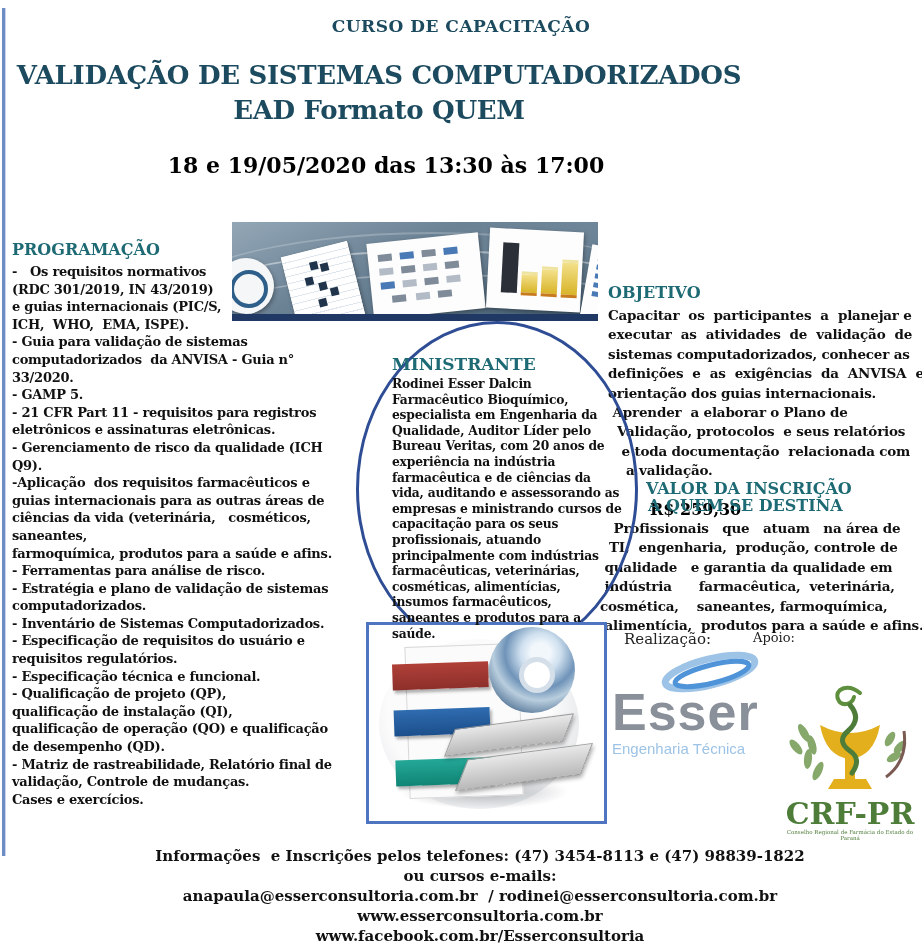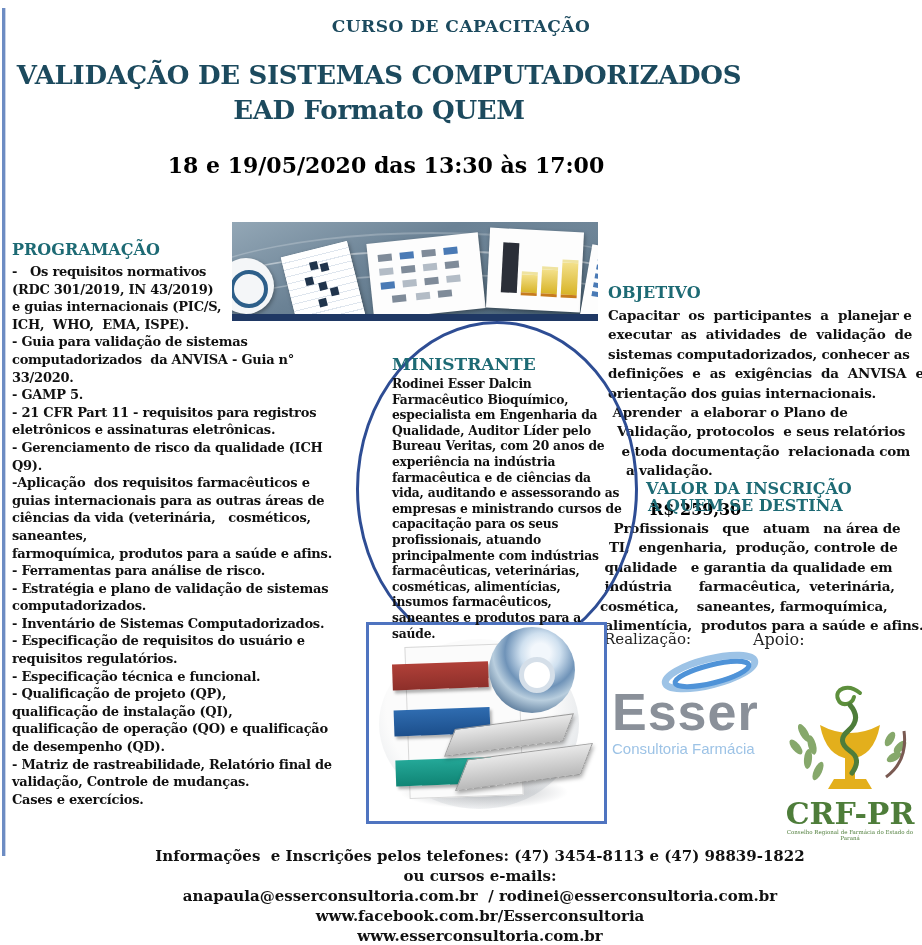--- a/index.html
+++ b/index.html
@@ -77,22 +77,22 @@
   #book-cover .b3{top:112px;background:linear-gradient(#24a898,#108575);}
   #book-cover .mini-logo{position:absolute;right:14px;top:16px;width:9px;height:9px;border-radius:50%;border:2px solid #4f93d8;}
   #cd{position:absolute;left:120px;top:2px;width:86px;height:86px;border-radius:50%;
       background:radial-gradient(circle at 60% 30%,#f2f7fc 0 12%,#cfe0ef 25%,#6f93b8 45%,#b9cede 60%,#46688c 85%,#2c4a6b 100%);}
   #cd::after{content:"";position:absolute;left:30px;top:30px;width:26px;height:26px;border-radius:50%;background:#fff;border:5px solid #d5dfe9;}
   .gray-book{position:absolute;height:26px;background:linear-gradient(#e8e8e8,#b9b9b9);border:1px solid #9a9a9a;transform:skewX(-28deg) rotate(-8deg);box-shadow:2px 3px 4px rgba(0,0,0,.35);}
   #gb1{left:84px;top:96px;width:110px;}
   #gb2{left:96px;top:126px;width:116px;height:30px;}
 
   
-  #realizacao-label{left:604px;top:630px;font-size:15px;color:#222;}
-  #apoio-label{left:753px;top:630px;font-size:16px;color:#222;}
+  #realizacao-label{left:604px;top:630px;font-size:15px;color:#222;padding-left:20px;}
+  #apoio-label{left:753px;top:630px;font-size:13px;color:#222;}
   #esser-logo{left:612px;top:650px;width:150px;font-family:"Liberation Sans",sans-serif;}
   #esser-swirl{position:absolute;left:38px;top:-4px;}
   #esser-name{margin-top:36px;font-size:52px;font-weight:bold;color:#8a9099;letter-spacing:1px;line-height:52px;}
   #esser-sub{font-size:15px;color:#9dc3e6;margin-top:2px;}
   #crf-logo{left:782px;top:681px;width:136px;text-align:center;}
   #crf-name{font-size:30px;font-weight:bold;color:#4e7d3a;line-height:30px;margin-top:2px;}
   #crf-tag{font-size:5.5px;color:#4e7d3a;}
 
   
   #footer{left:40px;top:846px;width:880px;text-align:center;font-size:15px;font-weight:bold;line-height:20px;}
@@ -170,21 +170,21 @@
 
   <div id="realizacao-label" class="abs">Realização:</div>
   <div id="apoio-label" class="abs">Apoio:</div>
 
   <div id="esser-logo" class="abs">
     <svg id="esser-swirl" width="120" height="56" viewBox="0 0 120 56">
       <ellipse cx="60" cy="26" rx="46" ry="13" fill="none" stroke="#9dc3e6" stroke-width="7" transform="rotate(-14 60 26)"></ellipse>
       <ellipse cx="62" cy="28" rx="38" ry="9" fill="none" stroke="#4f93d8" stroke-width="5" transform="rotate(-14 62 28)"></ellipse>
     </svg>
     <div id="esser-name">Esser</div>
-    <div id="esser-sub">Consultoria Farmácia</div>
+    <div id="esser-sub">Engenharia Técnica</div>
   </div>
 
   <div id="crf-logo" class="abs">
     <svg width="136" height="112" viewBox="0 0 136 112">
       <path d="M78 12 C66 2 52 8 56 18 C59 26 70 24 72 16" fill="none" stroke="#5d8f3c" stroke-width="4" stroke-linecap="round"></path>
       <path d="M38 44 Q68 60 98 44 Q92 76 68 78 Q44 76 38 44 Z" fill="#e3af1c"></path>
       <rect x="63" y="76" width="10" height="22" fill="#e3af1c"></rect>
       <path d="M52 98 L84 98 L90 108 L46 108 Z" fill="#e3af1c"></path>
       <path d="M68 24 Q80 38 66 50 Q54 60 68 70 Q80 78 70 92" fill="none" stroke="#4e7d3a" stroke-width="5" stroke-linecap="round"></path>
       <g fill="#86a86b">
@@ -201,18 +201,18 @@
     </svg>
     <div id="crf-name">CRF-PR</div>
     <div id="crf-tag">Conselho Regional de Farmácia do Estado do Paraná</div>
   </div>
 
   <div id="footer" class="abs">
     <div>
         <div class="ln">Informações  e Inscrições pelos telefones: (47) 3454-8113 e (47) 98839-1822</div>
         <div class="ln">ou cursos e-mails:</div>
         <div class="ln">anapaula@esserconsultoria.com.br  / rodinei@esserconsultoria.com.br</div>
+        <div class="ln">www.esserconsultoria.com.br</div>
         <div class="ln">www.facebook.com.br/Esserconsultoria</div>
-        <div class="ln">www.esserconsultoria.com.br</div>
       </div>
   </div>
 
 </div>
 
 </body></html>

